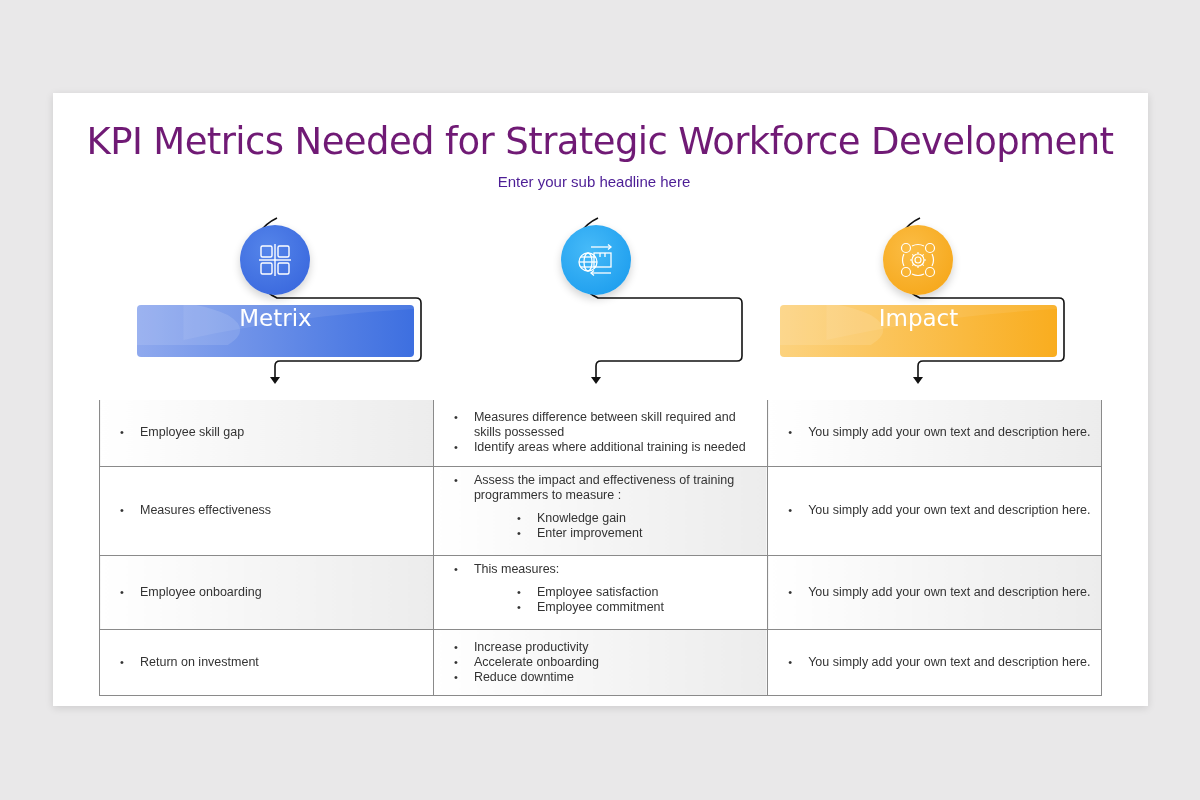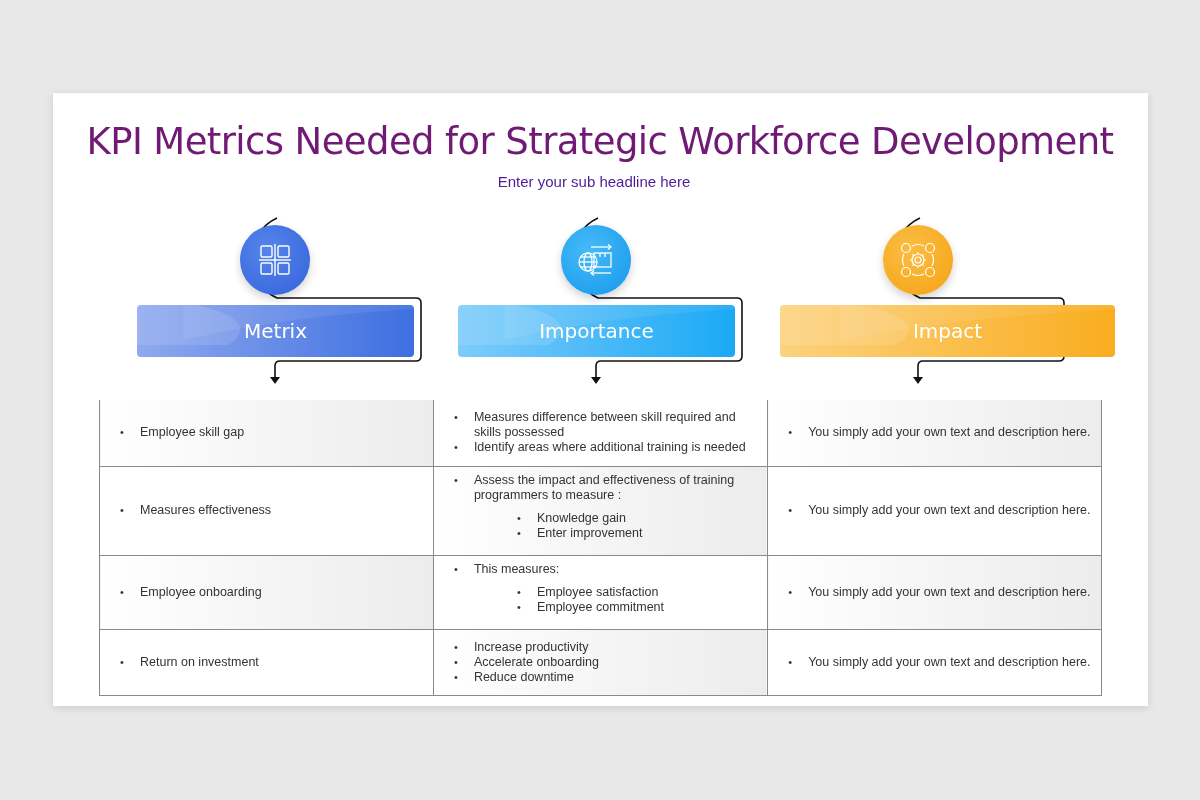--- a/index.html
+++ b/index.html
@@ -28,22 +28,22 @@
     }
     .header-group { position: absolute; width: 300px; height: 170px; }
     .arc-svg { position: absolute; left: 0; top: 0; overflow: visible; }
     .circle {
       position: absolute; width: 70px; height: 70px; border-radius: 50%;
       display: flex; align-items: center; justify-content: center;
       box-shadow: 0 4px 8px rgba(0,0,0,0.18);
     }
     .band {
       position: absolute; height: 52px; border-radius: 4px;
-      display: flex; align-items: center; justify-content: center;
-      color: #fff; font-size: 20px; overflow: hidden;
+      display: flex; justify-content: center;
+      color: #fff; font-size: 23px; overflow: hidden;
       font-family: "DejaVu Sans", sans-serif;
     }
     .band .wave {
       position: absolute; left: -20px; top: -10px; width: 120%; height: 50px;
       pointer-events: none;
     }
     .band span { position: relative; z-index: 1; }
 
     table.kpi {
       position: absolute; left: 99px; top: 400px;
@@ -112,27 +112,20 @@
         <line x1="3.5" y1="24" x2="18.5" y2="24"></line>
       <rect x="17" y="10" width="17" height="14"></rect>
         <line x1="23" y1="10" x2="23" y2="14"></line>
         <line x1="28" y1="10" x2="28" y2="14"></line>
       <line x1="14" y1="4" x2="34" y2="4"></line>
         <polyline points="31,1.5 34,4 31,6.5"></polyline>
       <line x1="14" y1="30" x2="34" y2="30"></line>
         <polyline points="17,27.5 14,30 17,32.5"></polyline>
     </svg>
   </div>
-  <div class="band" style="left:7px; top:90px; width:277px; background:linear-gradient(90deg,#7dcbfb,#1aa9f5);">
-    <svg class="wave" viewBox="0 0 300 50" preserveAspectRatio="none">
-        <path d="M0 10 Q60 0 100 20 Q130 40 80 60 L0 60 Z" fill="rgba(255,255,255,0.12)"></path>
-        <path d="M60 45 Q180 15 320 12 L320 0 L60 0 Z" fill="rgba(255,255,255,0.08)"></path>
-      </svg>
-    <span>Importance</span>
-  </div>
 </div>
 
 <div class="header-group" style="left:773px; top:215px;">
   <svg class="arc-svg" width="300" height="170">
     <path d="M 147 3 A 44 44 0 0 0 147 83 L 286 83 Q 291 83 291 88 L 291 141 Q 291 146 286 146 L 150 146 Q 145 146 145 151 L 145 163" fill="none" stroke="#111" stroke-width="1.6"></path>
     <polygon points="140,162 150,162 145,169" fill="#111"></polygon>
   </svg>
   <div class="circle" style="left:110px; top:10px; background:radial-gradient(circle at 40% 35%, #fbbd45, #f5a312);">
     <svg width="38" height="38" viewBox="0 0 38 38" fill="none" stroke="#fff" stroke-width="1.2">
       <circle cx="19" cy="19" r="6"></circle>
@@ -141,21 +134,21 @@
       <circle cx="7" cy="7" r="4.5"></circle>
         <circle cx="31" cy="7" r="4.5"></circle>
       <circle cx="7" cy="31" r="4.5"></circle>
         <circle cx="31" cy="31" r="4.5"></circle>
       <path d="M13 5 Q19 2 25 5"></path>
         <path d="M33 13 Q36 19 33 25"></path>
         <path d="M25 33 Q19 36 13 33"></path>
         <path d="M5 25 Q2 19 5 13"></path>
     </svg>
   </div>
-  <div class="band" style="left:7px; top:90px; width:335px; background:linear-gradient(90deg,#fcd27e,#f9ad1f);">
+  <div class="band" style="left:7px; top:90px; width:277px; background:linear-gradient(90deg,#fcd27e,#f9ad1f);">
     <svg class="wave" viewBox="0 0 300 50" preserveAspectRatio="none">
         <path d="M0 10 Q60 0 100 20 Q130 40 80 60 L0 60 Z" fill="rgba(255,255,255,0.12)"></path>
         <path d="M60 45 Q180 15 320 12 L320 0 L60 0 Z" fill="rgba(255,255,255,0.08)"></path>
       </svg>
     <span>Impact</span>
   </div>
 </div>
 
 <table class="kpi">
   <tbody>

